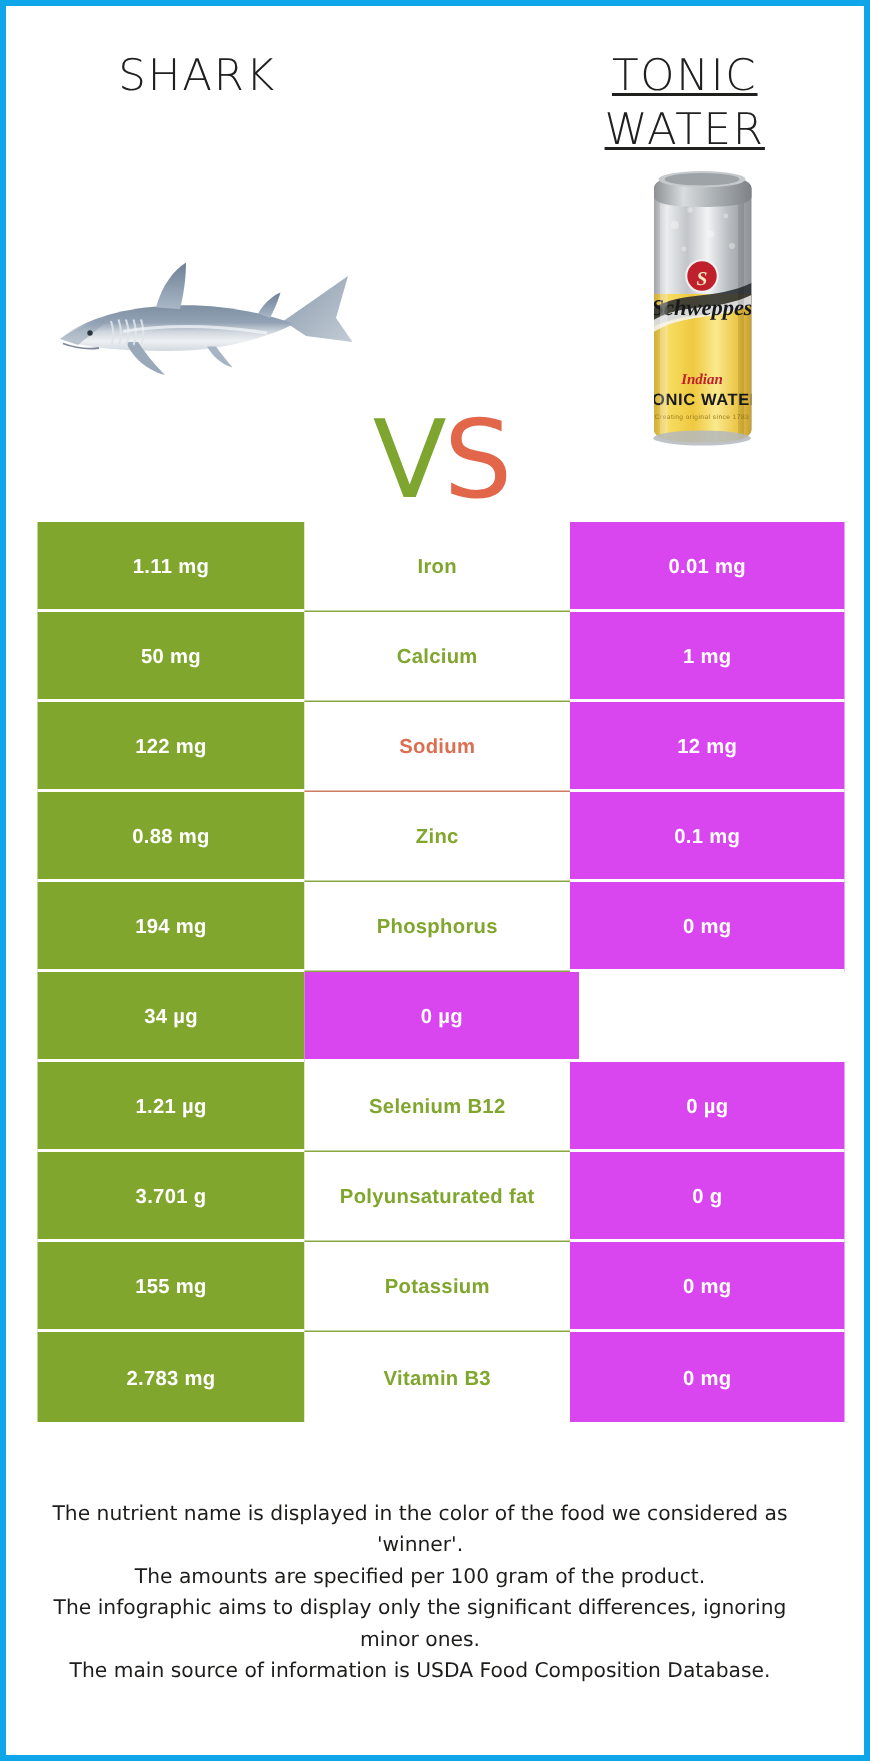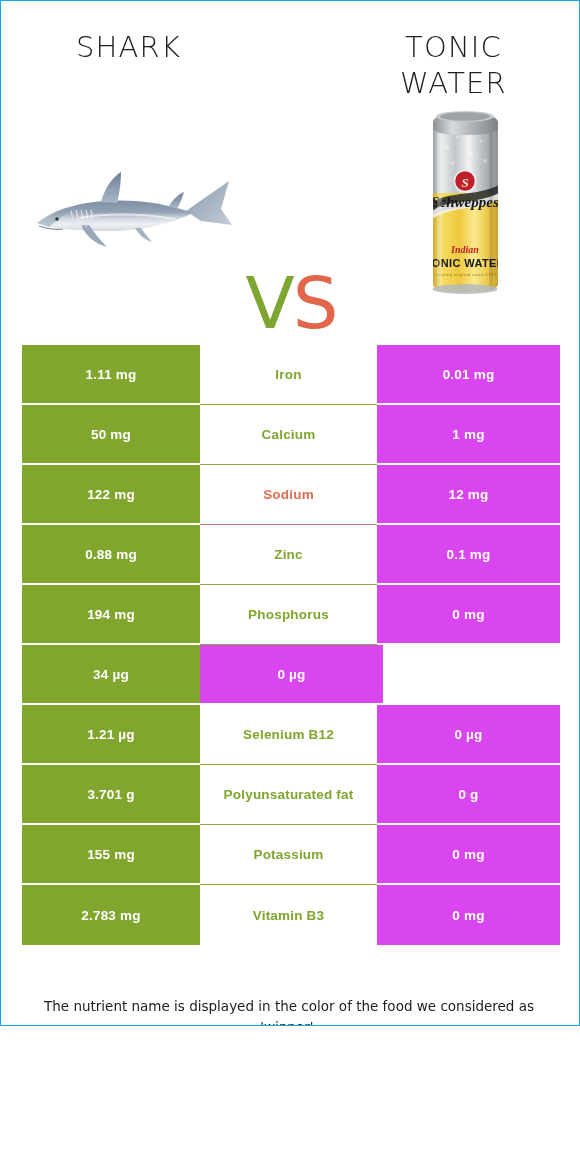--- a/index.html
+++ b/index.html
@@ -7,23 +7,23 @@
   html, body {
     width: 580px;
     height: 1174px;
     background: #ffffff;
     font-family: "Liberation Sans", "DejaVu Sans", sans-serif;
   }
 
   #page {
     position: relative;
     width: 580px;
-    height: 1026px;
+    height: 1174px;
     background: #ffffff;
-    border: 1px solid #0ea5e9;
+    border: 4px solid #0ea5e9;
     overflow: hidden;
   }
 
   
   .header {
     position: relative;
     height: 100px;
   }
   .title {
     position: absolute;
@@ -32,21 +32,21 @@
     font-weight: 300;
     font-size: 29px;
     letter-spacing: 1.2px;
     color: #20201f;
     text-align: center;
     line-height: 36px;
     text-transform: uppercase;
     white-space: pre-line;
   }
   .title.left  { left: 20px;  width: 215px; }
-  .title.right { left: 345px; width: 215px; }
+  .title.right { left: 345px; width: 215px; text-decoration: underline; }
 
   
   .hero {
     position: relative;
     height: 220px;
   }
 
   .shark-wrap {
     position: absolute;
     left: 22px;
@@ -120,21 +120,21 @@
     color: #ffffff;
     border-bottom: 2px solid #ffffff;
   }
   .row:last-child .cell.left,
   .row:last-child .cell.right { border-bottom: none; }
   .row:last-child .cell.mid   { border-bottom: none; }
 
   
   .footer {
     position: absolute;
-    left: 24px;
+    left: 12px;
     top: 995px;
     width: 528px;
     text-align: center;
     font-family: "DejaVu Sans", "Liberation Sans", sans-serif;
     font-size: 13.5px;
     line-height: 21px;
     color: #1d1d1b;
     white-space: pre-line;
   }
 </style>

